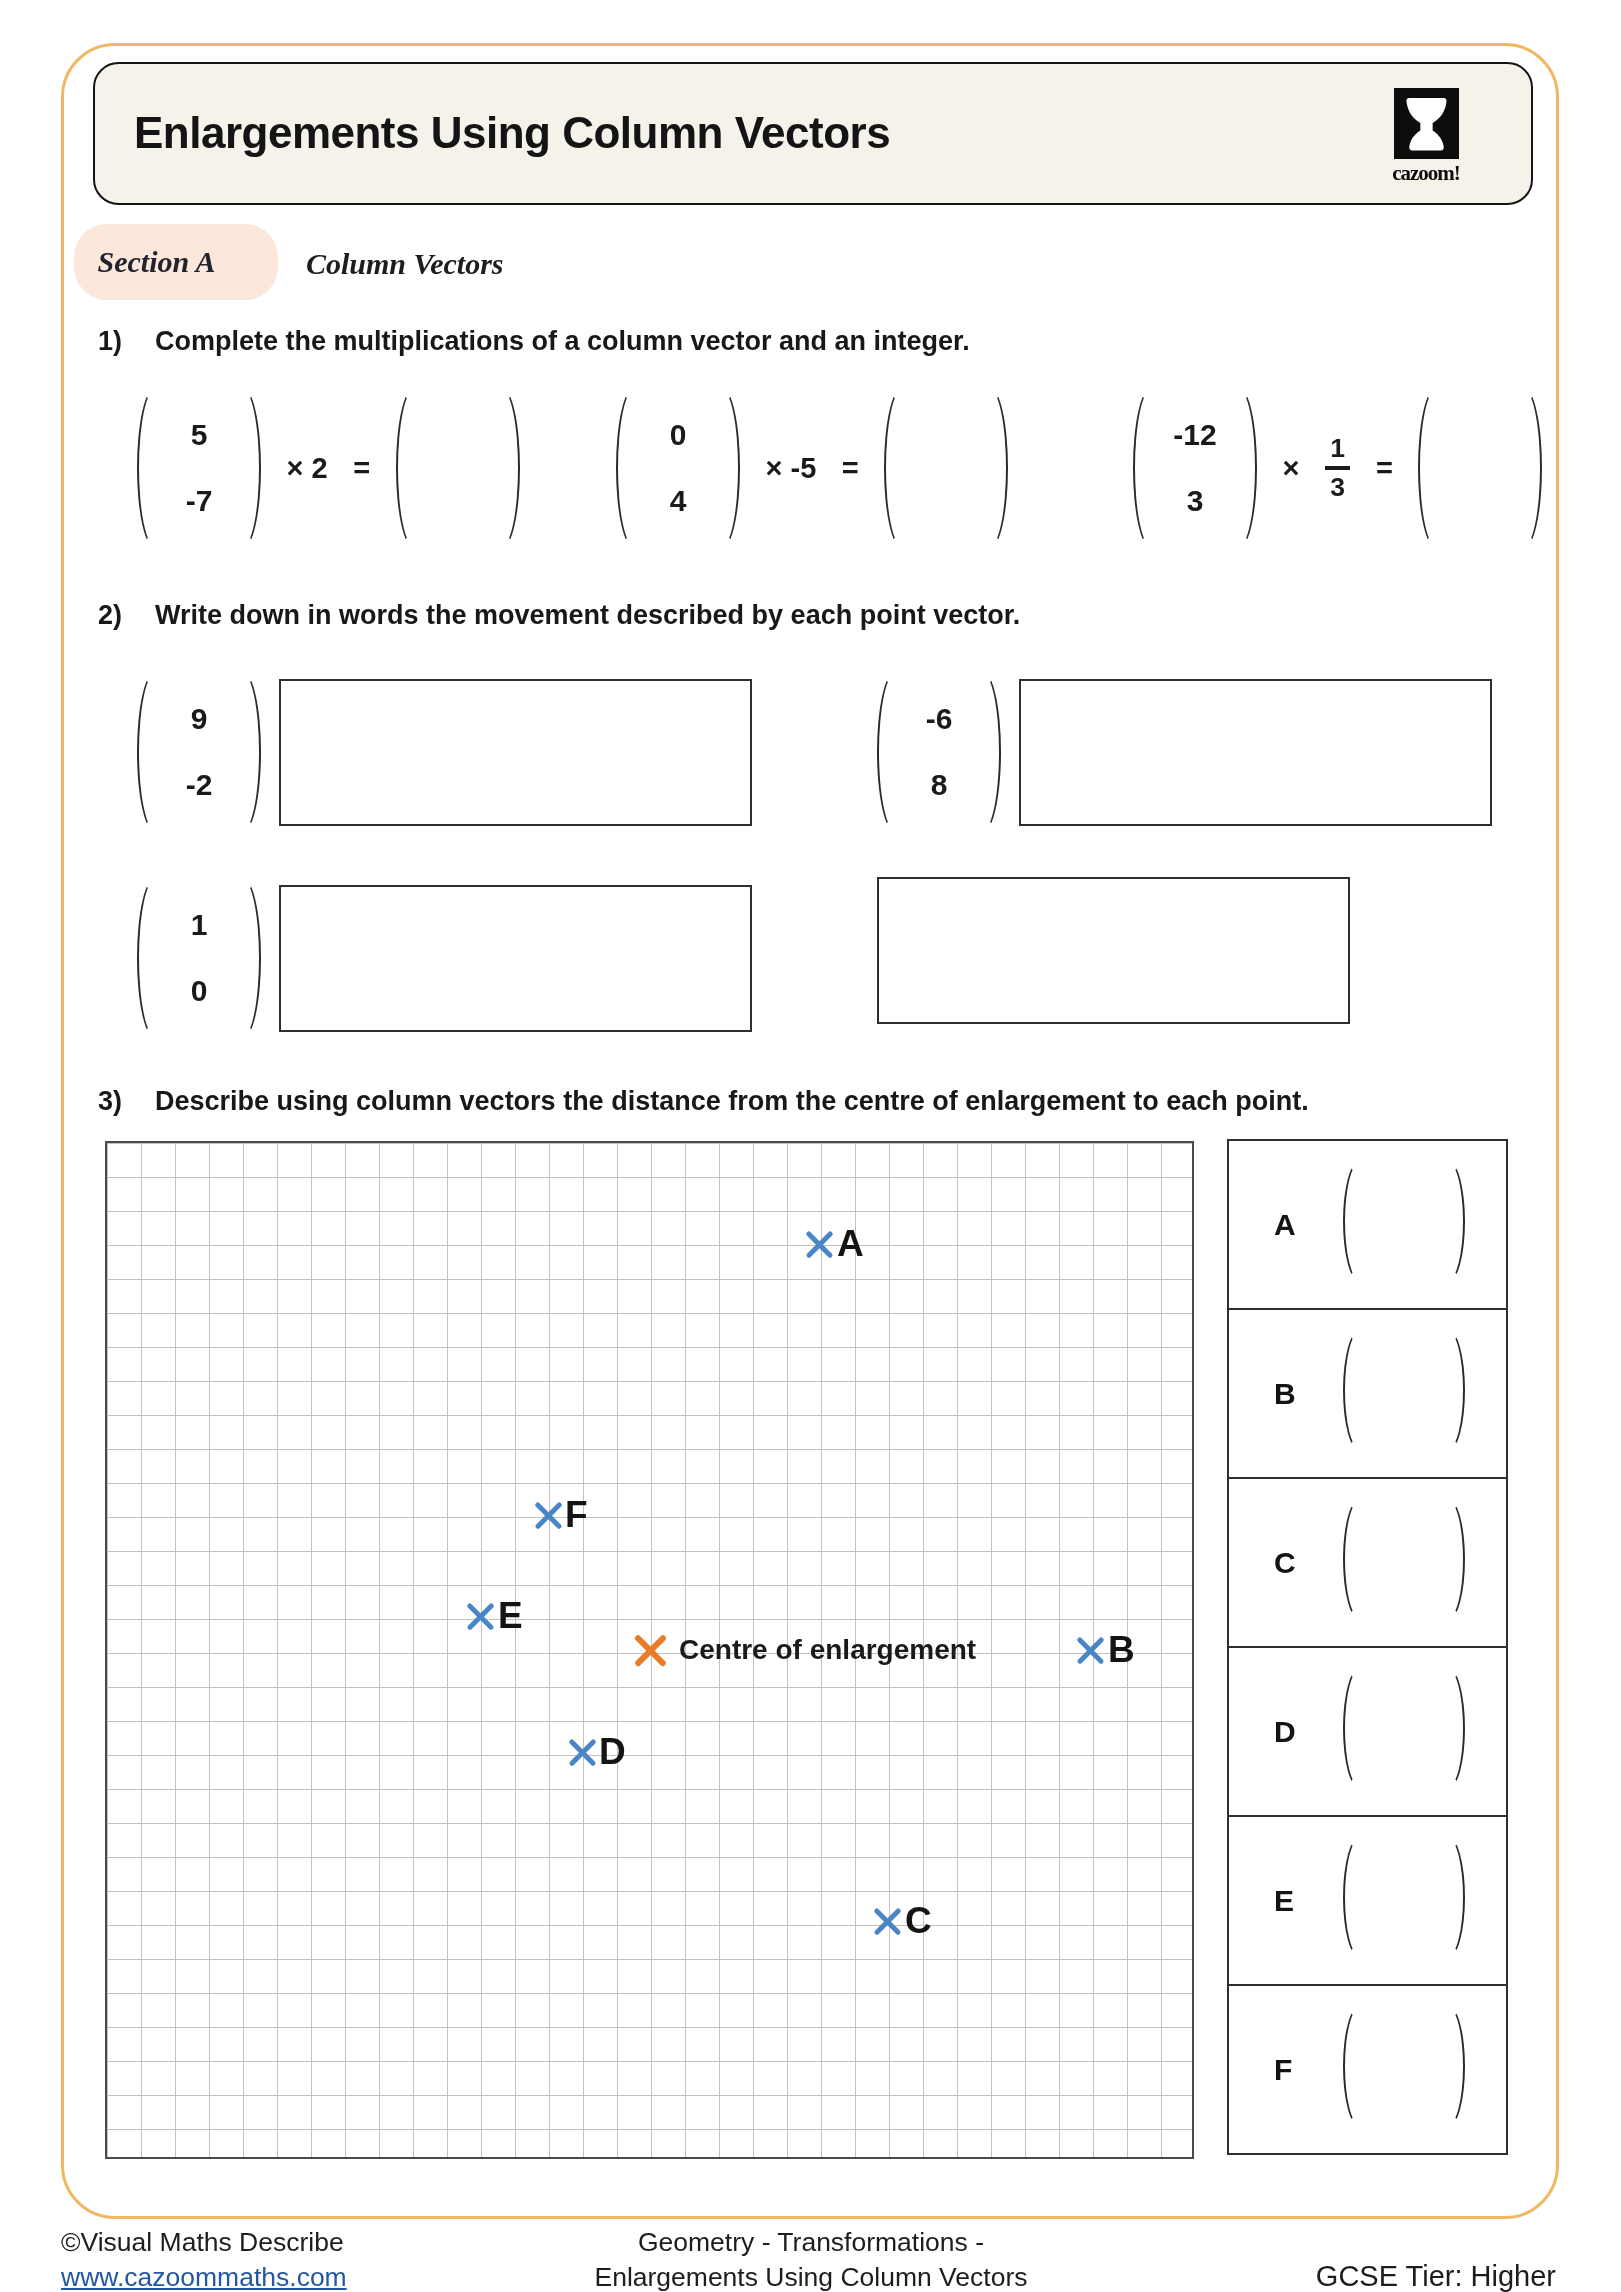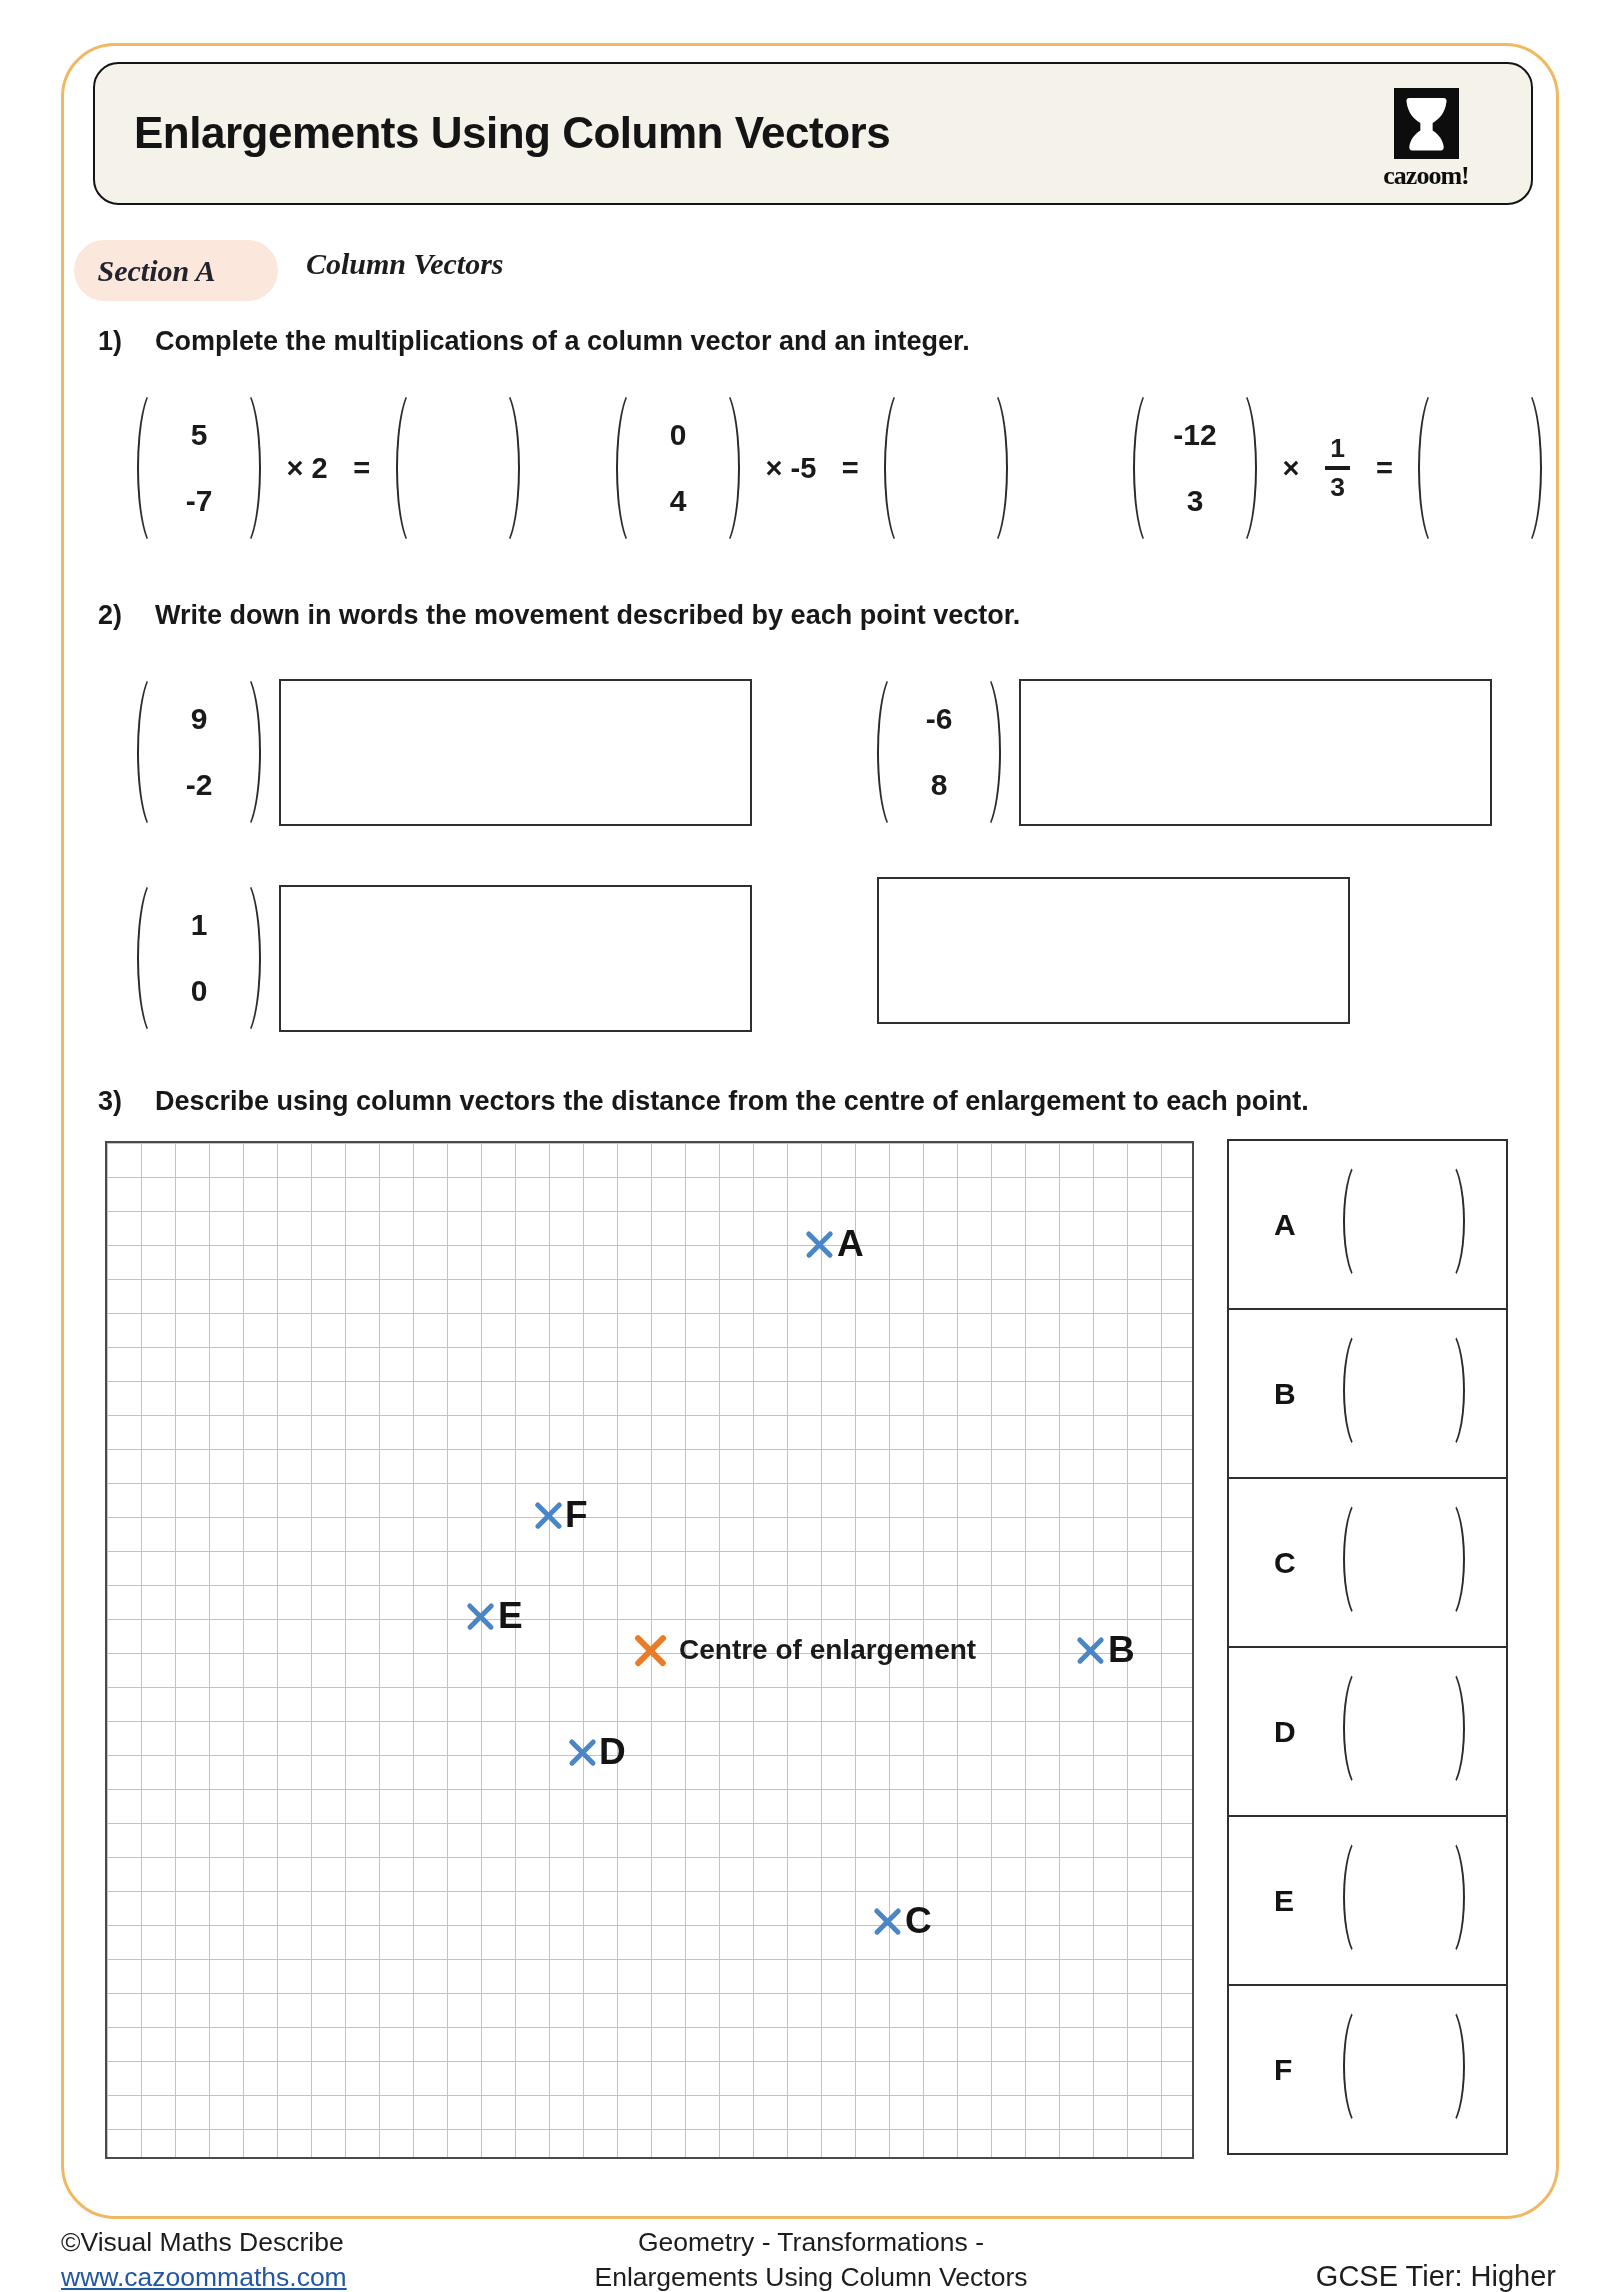--- a/index.html
+++ b/index.html
@@ -11,25 +11,25 @@
                 border:3.9px solid #f0b863;border-radius:54px;}
 
   
   .title-box{position:absolute;left:93px;top:62px;width:1436px;height:139px;background:#f5f2ea;
              border:2.9px solid #141414;border-radius:25.5px;}
   .title-text{position:absolute;left:39px;top:50%;transform:translateY(-52%);
               font-size:44px;font-weight:700;letter-spacing:-0.5px;color:#141414;white-space:nowrap;}
   .logo{position:absolute;right:51px;top:23.5px;width:108px;text-align:center;}
   .logo-square{width:65px;height:71px;background:#0d0d0d;margin:0 auto;display:flex;align-items:center;justify-content:center;}
   .logo-square svg{width:51px;height:59px;display:block;}
-  .logo-word{font-family:"Liberation Serif", serif;font-weight:700;font-size:26px;color:#0d0d0d;
+  .logo-word{font-family:"Liberation Serif", serif;font-weight:700;font-size:21px;color:#0d0d0d;
              letter-spacing:-1px;margin-top:2px;}
 
   
-  .section-pill{position:absolute;left:74px;top:240px;width:204px;height:61px;background:#fbe7db;
+  .section-pill{position:absolute;left:74px;top:224px;width:204px;height:76px;background:#fbe7db;
                 border-radius:33px;display:flex;align-items:center;padding-left:23.5px;box-sizing:border-box;}
   .section-pill span{font-family:"Liberation Serif", serif;font-style:italic;font-weight:700;
                      font-size:30px;color:#23232e;}
   .section-title{position:absolute;left:306px;top:247px;font-family:"Liberation Serif", serif;
                  font-style:italic;font-weight:700;font-size:30px;color:#1d1d1d;}
 
   
   .qline{position:absolute;left:98px;display:flex;gap:33px;font-weight:700;font-size:27px;color:#181818;white-space:nowrap;}
 
   

